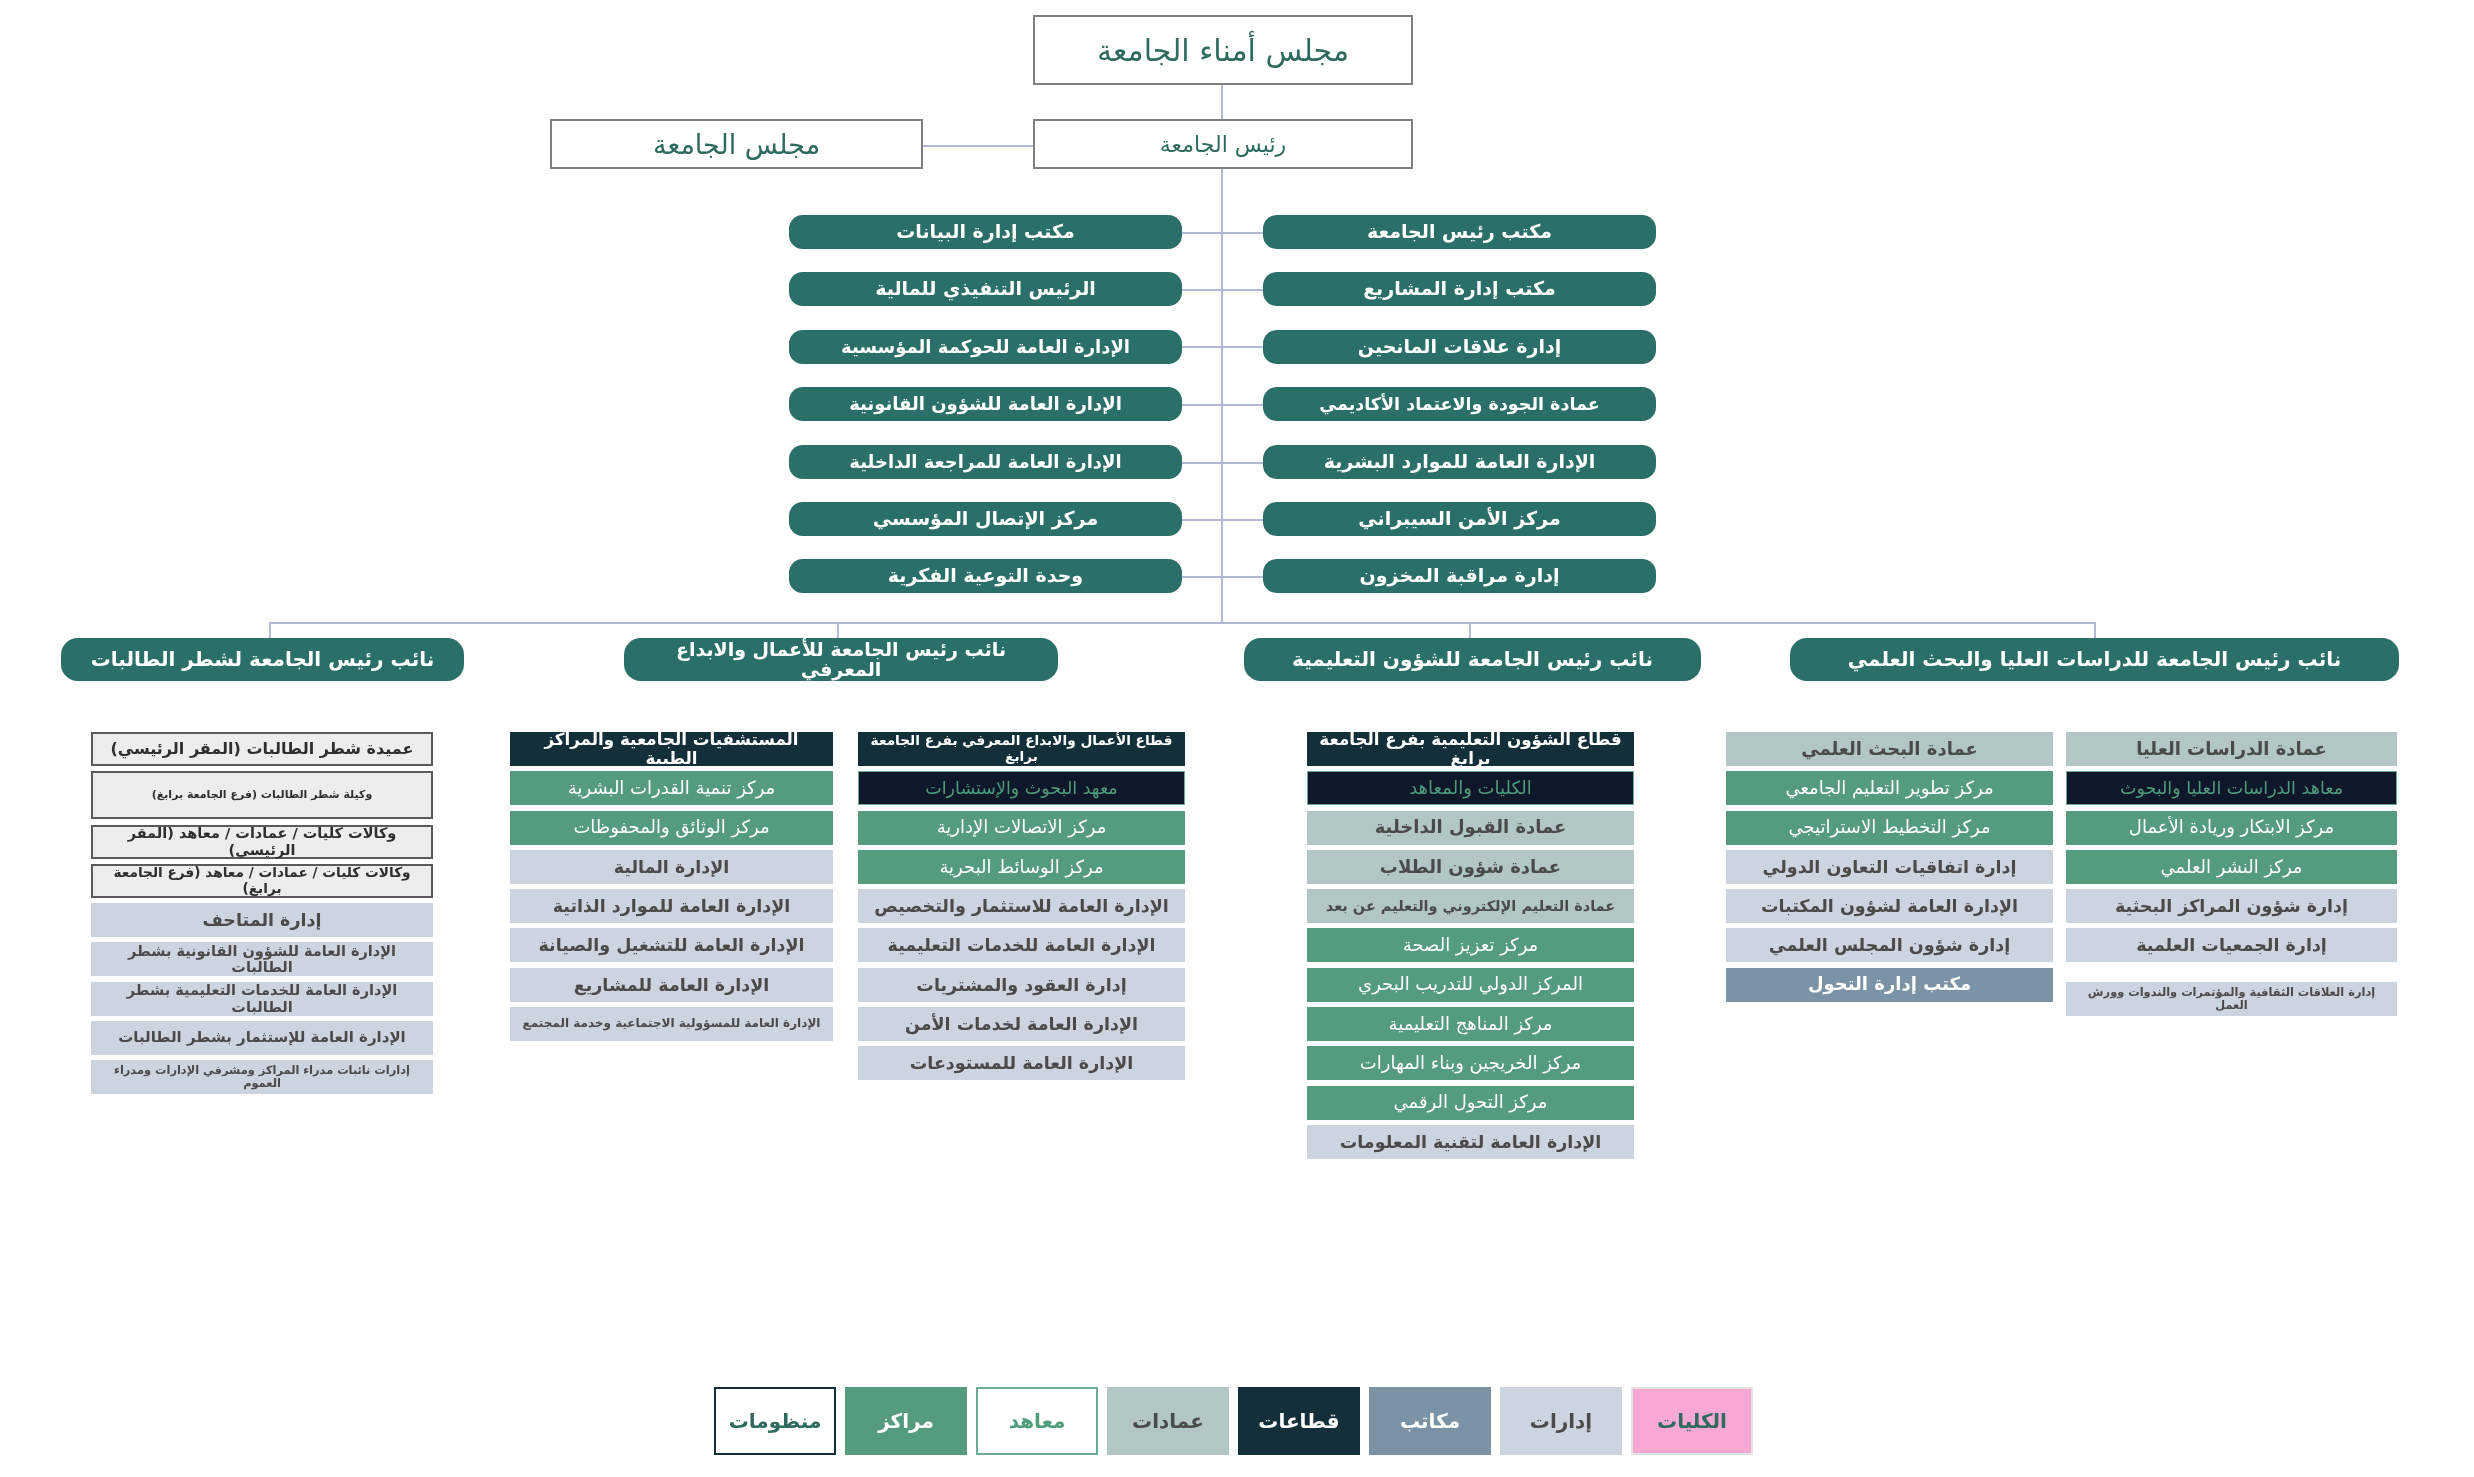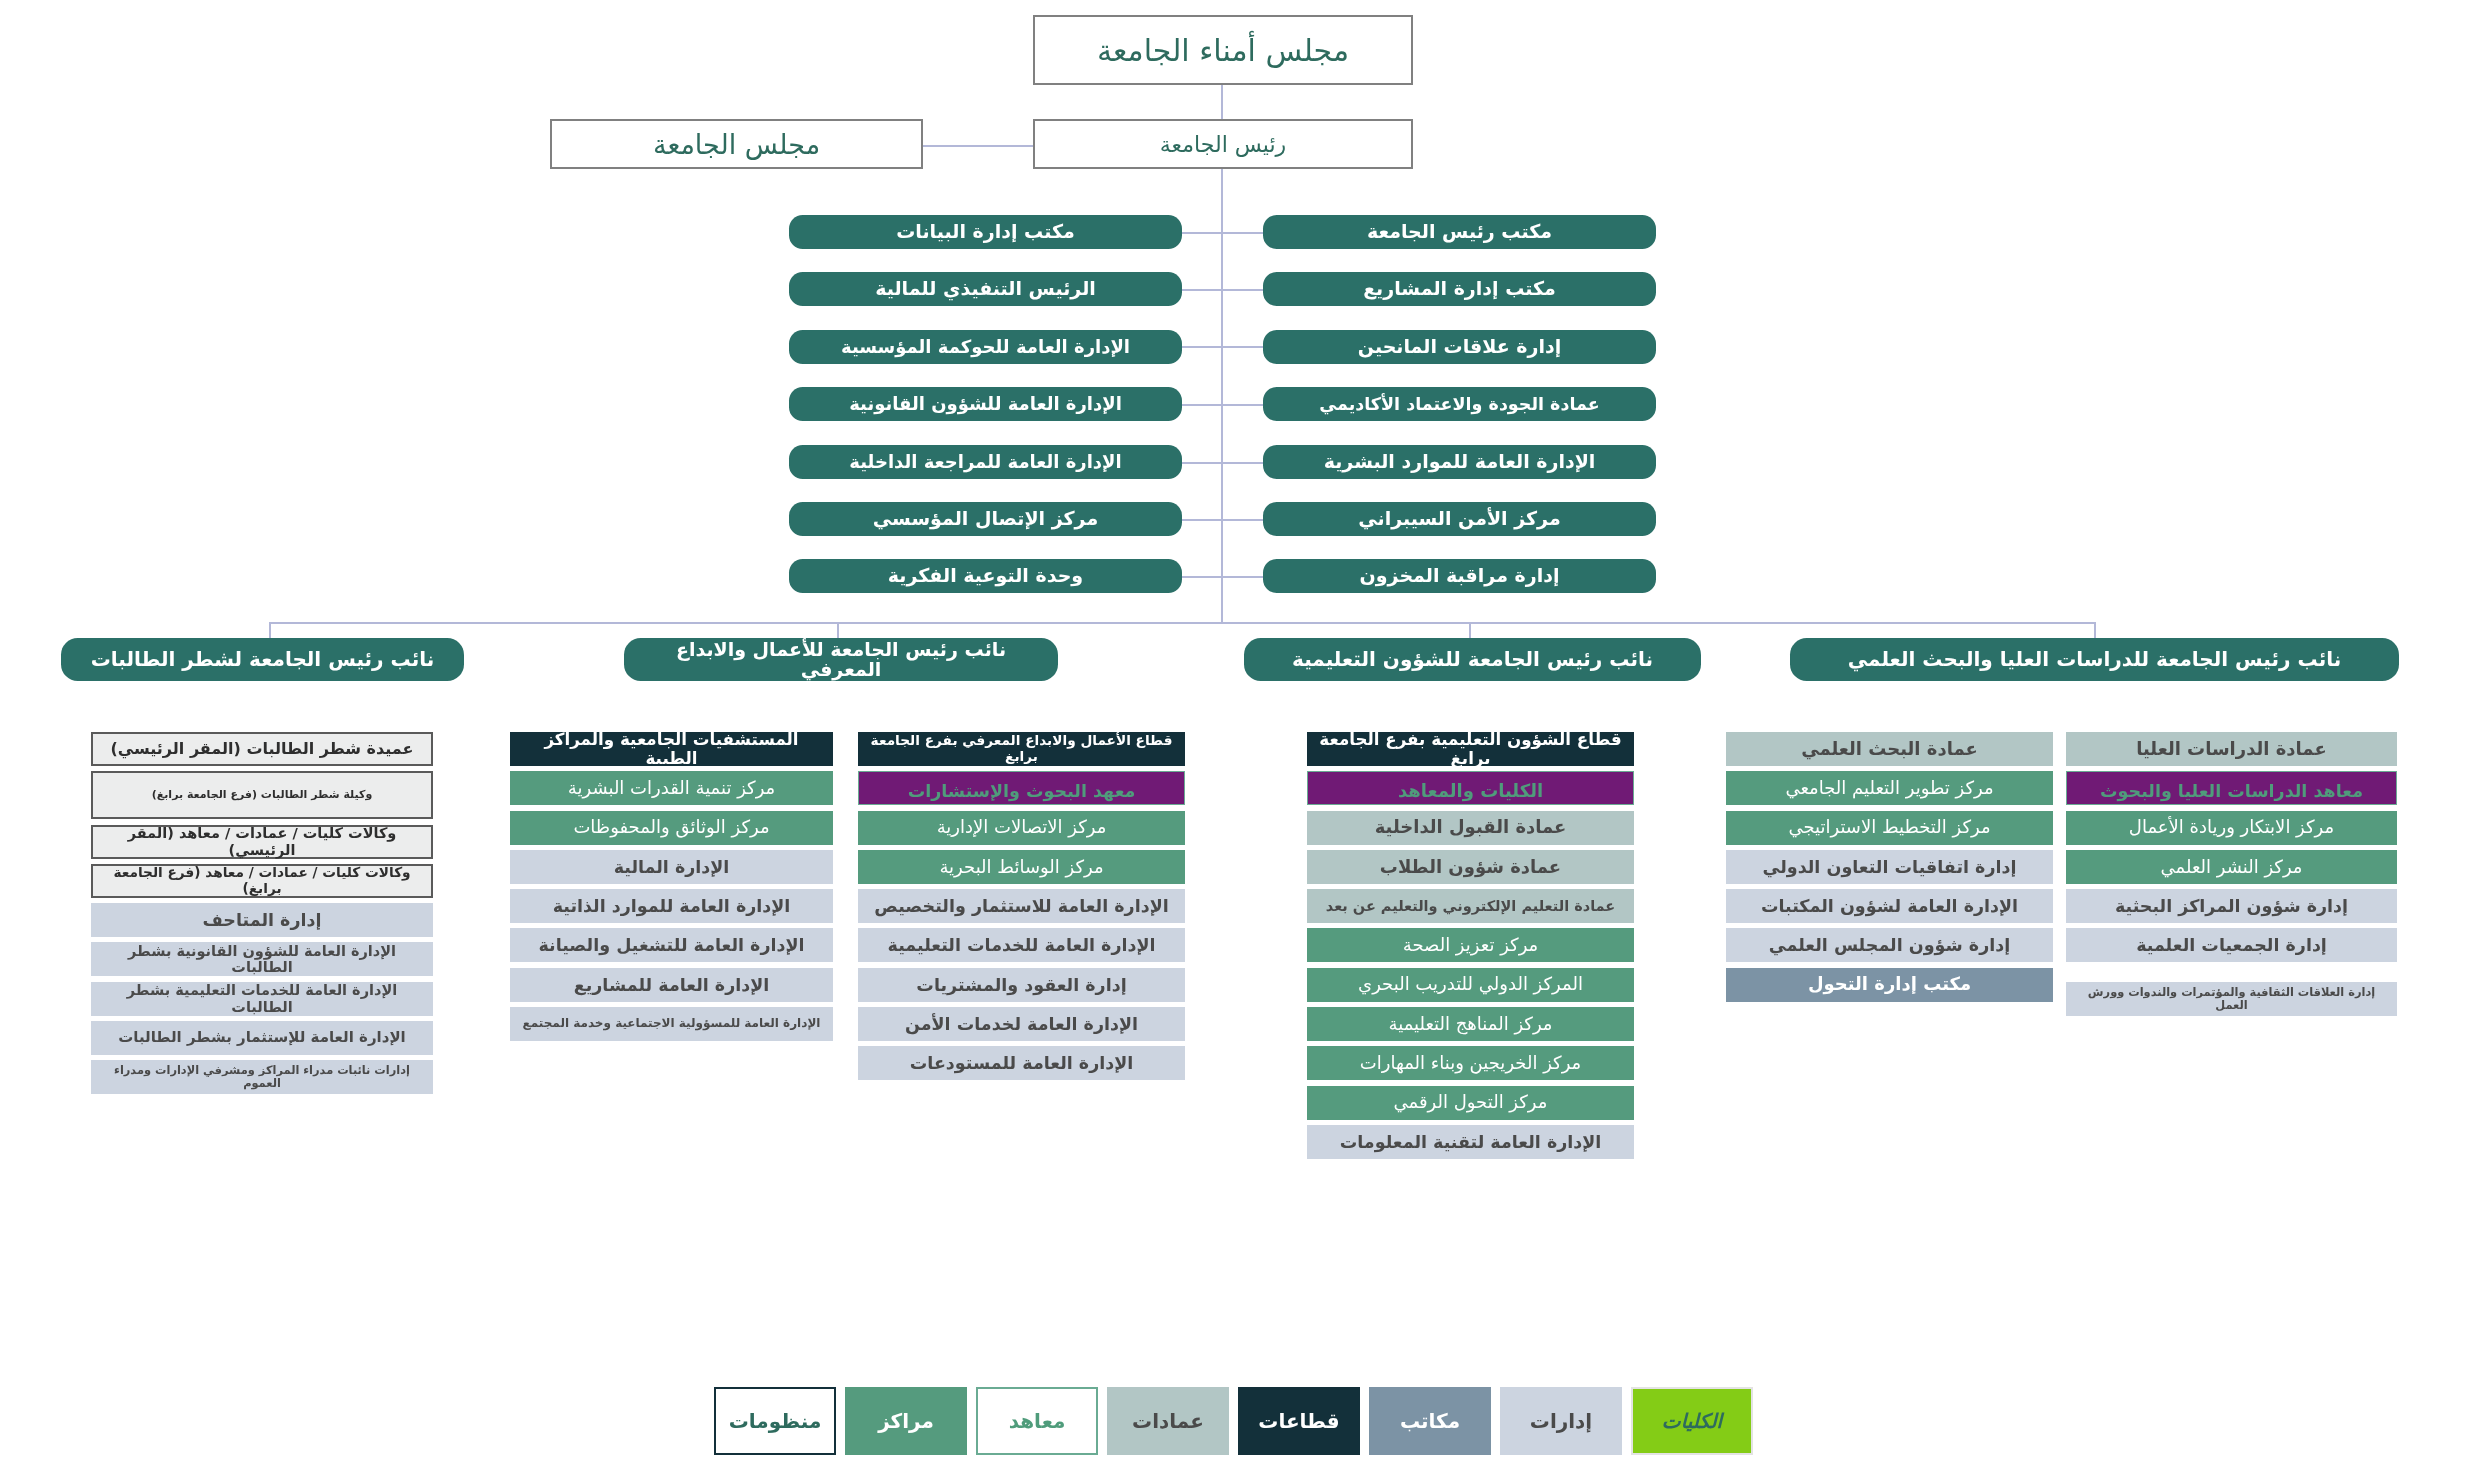--- a/index.html
+++ b/index.html
@@ -52,32 +52,32 @@
     display:flex;align-items:center;justify-content:center;
     text-align:center;padding:3px 6px;line-height:1.15;
     margin-bottom:5.3px;
   }
   
   .t-kolliat   {background:#eceded;border:2.3px solid #5a5a5a;color:#2e2e2e;font-weight:bold;}
   .t-idarat    {background:#ccd4e0;color:#4a4a4a;font-weight:bold;}
   .t-makatib   {background:#7c93a5;color:#ffffff;font-weight:bold;}
   .t-qitaat    {background:#13303a;color:#ffffff;font-weight:bold;}
   .t-amadat    {background:#b2c6c5;color:#4a4a4a;font-weight:bold;}
-  .t-maahid    {background:#701a75;border:1.5px solid #6aab93;color:#4f9c7b;font-weight:bold;align-items:flex-end;}
+  .t-maahid    {background:#0f172a;border:1.5px solid #6aab93;color:#4f9c7b;font-weight:normal;}
   .t-marakiz   {background:#559b7e;color:#ffffff;font-weight:normal;}
   .t-manzumat  {background:#ffffff;border:2.3px solid #13303a;color:#2e6b5e;font-weight:bold;}
 
   
   #legend{position:absolute;display:flex;flex-direction:row-reverse;gap:9px;}
   .leg{
     box-sizing:border-box;
     display:flex;align-items:center;justify-content:center;
     font-weight:bold;text-align:center;
   }
-  .leg.t-kolliat{background:#84cc16;border:2.3px solid #e3e3e3;color:#2e6b5e;font-style:italic;}
+  .leg.t-kolliat{background:#f9a8d4;border:2.3px solid #e3e3e3;color:#2e6b5e;}
   .leg.t-maahid{background:#ffffff;border:2.3px solid #6aab93;color:#4f9c7b;}
   .leg.t-manzumat{background:#ffffff;border:2.3px solid #13303a;color:#2e6b5e;}
 </style>
 </head>
 <body>
 
 <div id="root">
 
   <div class="line v" style="left:1221px;top:85px;height:34px;"></div>
   <div class="line v" style="left:1221px;top:167px;height:457px;"></div>

